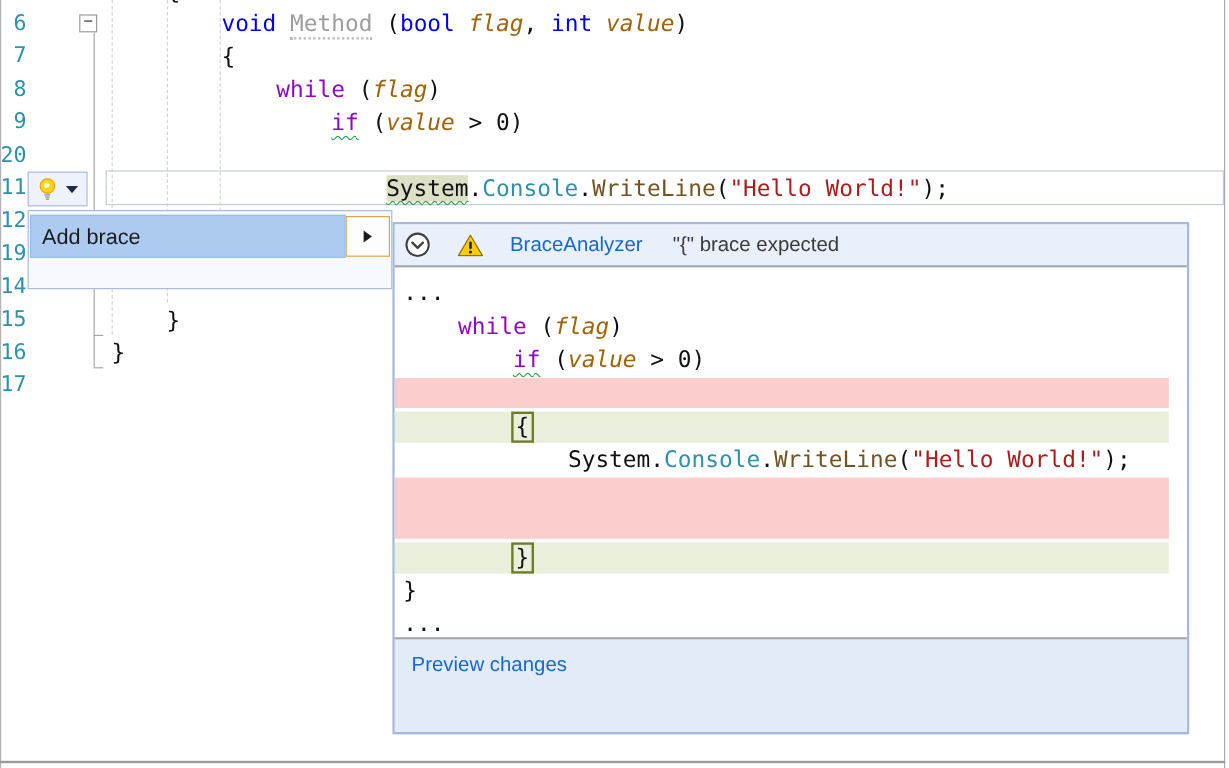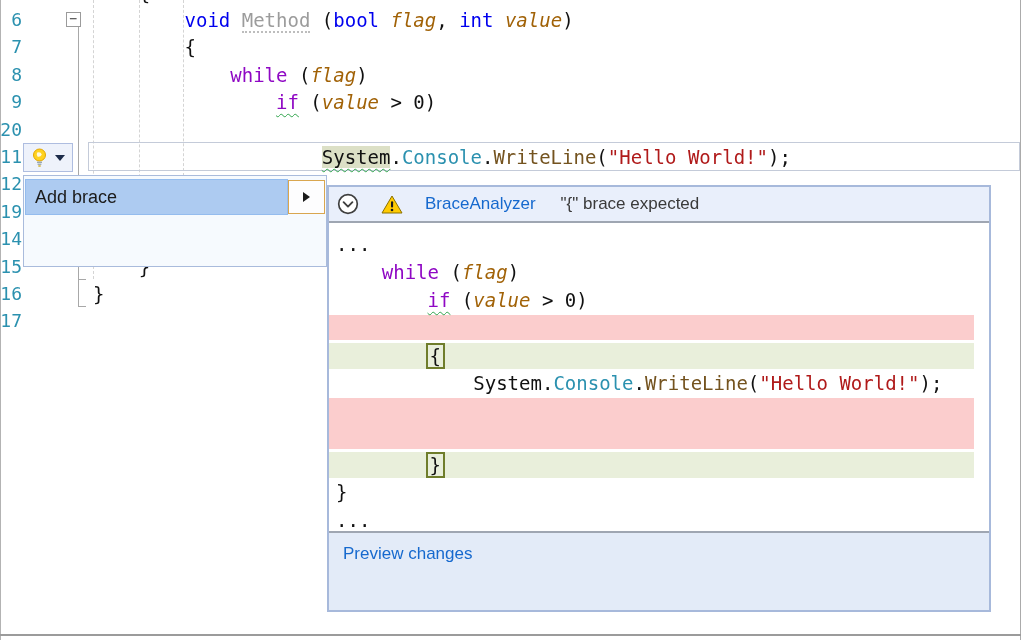--- a/index.html
+++ b/index.html
@@ -41,21 +41,21 @@
         border:1px solid #c4cbd9; background:transparent; }
 
   
   #bulb-btn { position:absolute; left:23px; top:143px; width:50px; height:29px;
         background:#eef2fb; border:1px solid #aebde0; display:flex; align-items:center;
         justify-content:center; gap:7px; cursor:pointer; }
   .caret-down { width:0; height:0; border-left:5px solid transparent;
         border-right:5px solid transparent; border-top:6px solid #1c2b4a; }
 
   
-  #qa-menu { position:absolute; left:23px; top:175px; width:304px; height:92px;
+  #qa-menu { position:absolute; left:23px; top:175px; width:304px; height:66px;
         background:#f6fafe; border:1px solid #a9bbdc; z-index:5; }
   .menu-row1 { position:absolute; left:1px; top:3px; width:300px; height:36px; display:flex; }
   .menu-sel { flex:1; background:#adcbf1; border:1px solid #94bcee; display:flex;
         align-items:center; padding-left:9px; font-size:18px; color:#1b1b1b; cursor:pointer; }
   .submenu-btn { width:37px; height:34px; margin-top:1px; background:#fdfdfe;
         border:1px solid #d9a64f; display:flex; align-items:center; justify-content:center; cursor:pointer; }
   .tri-right { width:0; height:0; border-top:5px solid transparent;
         border-bottom:5px solid transparent; border-left:7px solid #1b1b1b; }
   .menu-row2 { position:absolute; left:1px; top:43px; width:300px; height:36px;
         display:flex; align-items:center; padding-left:9px; font-size:18px; color:#1b1b1b;

